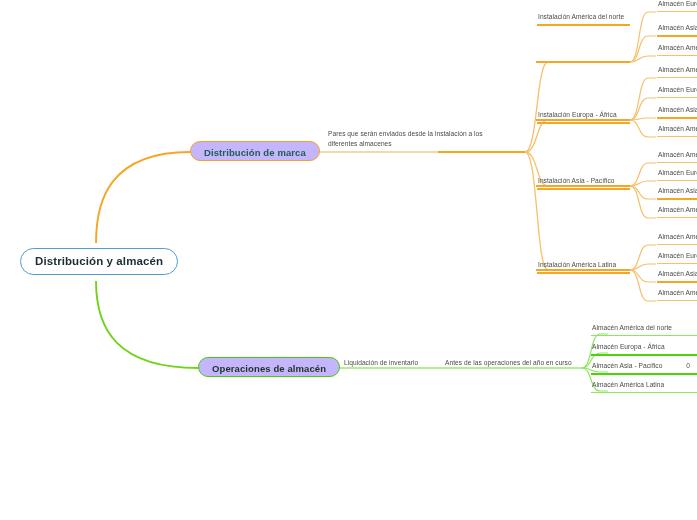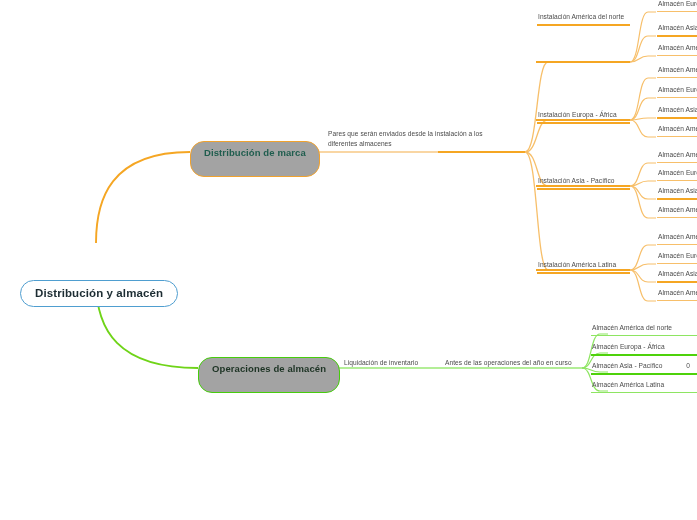--- a/index.html
+++ b/index.html
@@ -42,22 +42,22 @@
     padding: 6px 14px 7px 14px;
     font-size: 11.5px;
     font-weight: bold;
     color: #1d2d33;
     letter-spacing: 0.1px;
   }
 
   
   .pill-node {
     border-radius: 14px;
-    background: #a3a3a3;
-    padding: 5px 13px 18px 13px;
+    background: #c4b5fd;
+    padding: 5px 13px 2px 13px;
     font-size: 9.5px;
     font-weight: bold;
     letter-spacing: 0.1px;
   }
   .pill-orange {
     border: 1.4px solid #f0a22e;
     color: #1f5d4e;
   }
   .pill-green {
     border: 1.4px solid #46cc0c;
@@ -133,21 +133,21 @@
     <path d="M 630 270 C 640 270 638 301 648 301 L 656 301" fill="none" stroke="#f7bf6a" stroke-width="1.2"></path>
 
     <path d="M 316 368 L 440 368" fill="none" stroke="#9ae874" stroke-width="1.3"></path>
     <path d="M 440 368 L 582 368" fill="none" stroke="#9ae874" stroke-width="1.3"></path>
     <path d="M 582 368 C 592 368 590 334 600 334 L 608 334" fill="none" stroke="#8ee562" stroke-width="1.2"></path>
     <path d="M 582 368 C 592 368 590 353 600 353 L 608 353" fill="none" stroke="#8ee562" stroke-width="1.2"></path>
     <path d="M 582 368 C 592 368 590 372 600 372 L 608 372" fill="none" stroke="#8ee562" stroke-width="1.2"></path>
     <path d="M 582 368 C 592 368 590 391 600 391 L 608 391" fill="none" stroke="#8ee562" stroke-width="1.2"></path>
   </svg>
 
-  <div class="node root-node" style="left:20px; top:248px;margin-top:32px;">
+  <div class="node root-node" style="left:20px; top:248px;">
     <span>Distribución y almacén</span>
   </div>
 
   <div class="node pill-node pill-orange" style="left:190px; top:141px;">
     <span>Distribución de marca</span>
   </div>
 
   <div class="node plain-node" style="left:328px; top:129px; width:182px; white-space:normal;">
     <span>Pares que serán enviados desde la instalación a los diferentes almacenes</span>
   </div>

